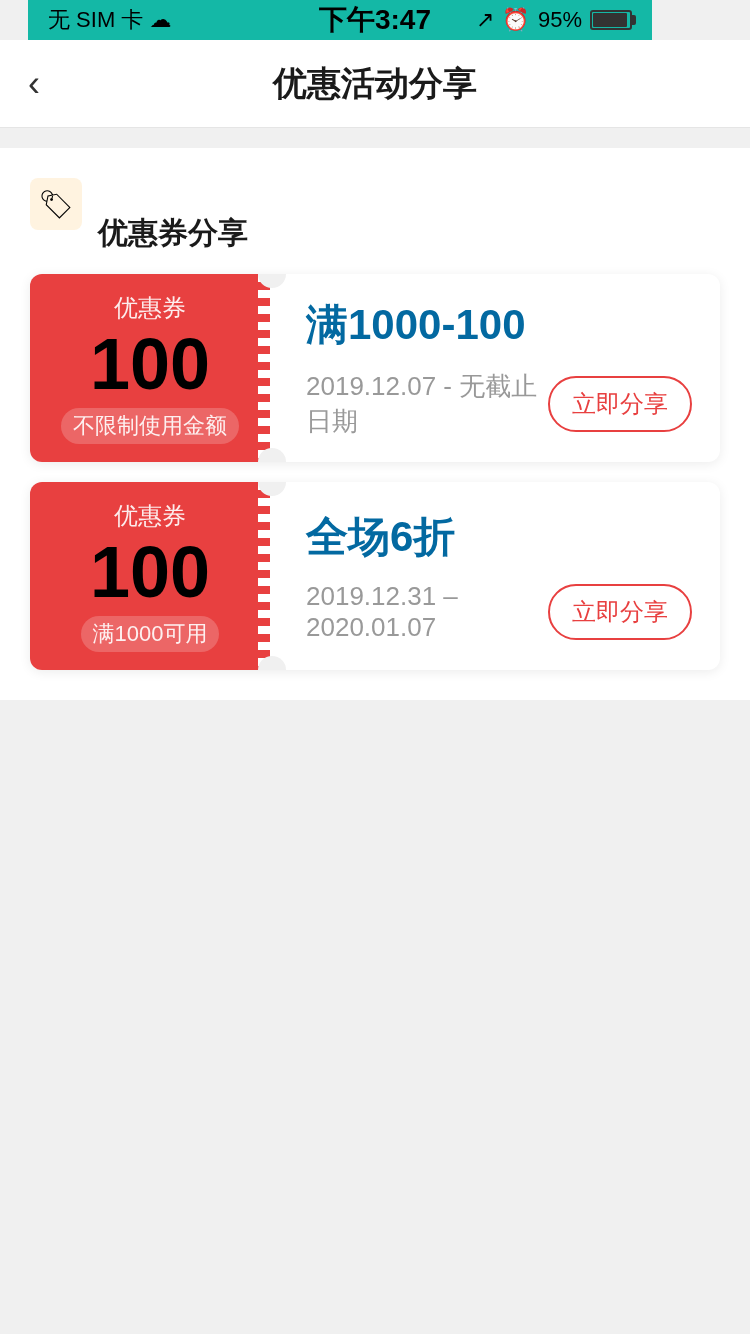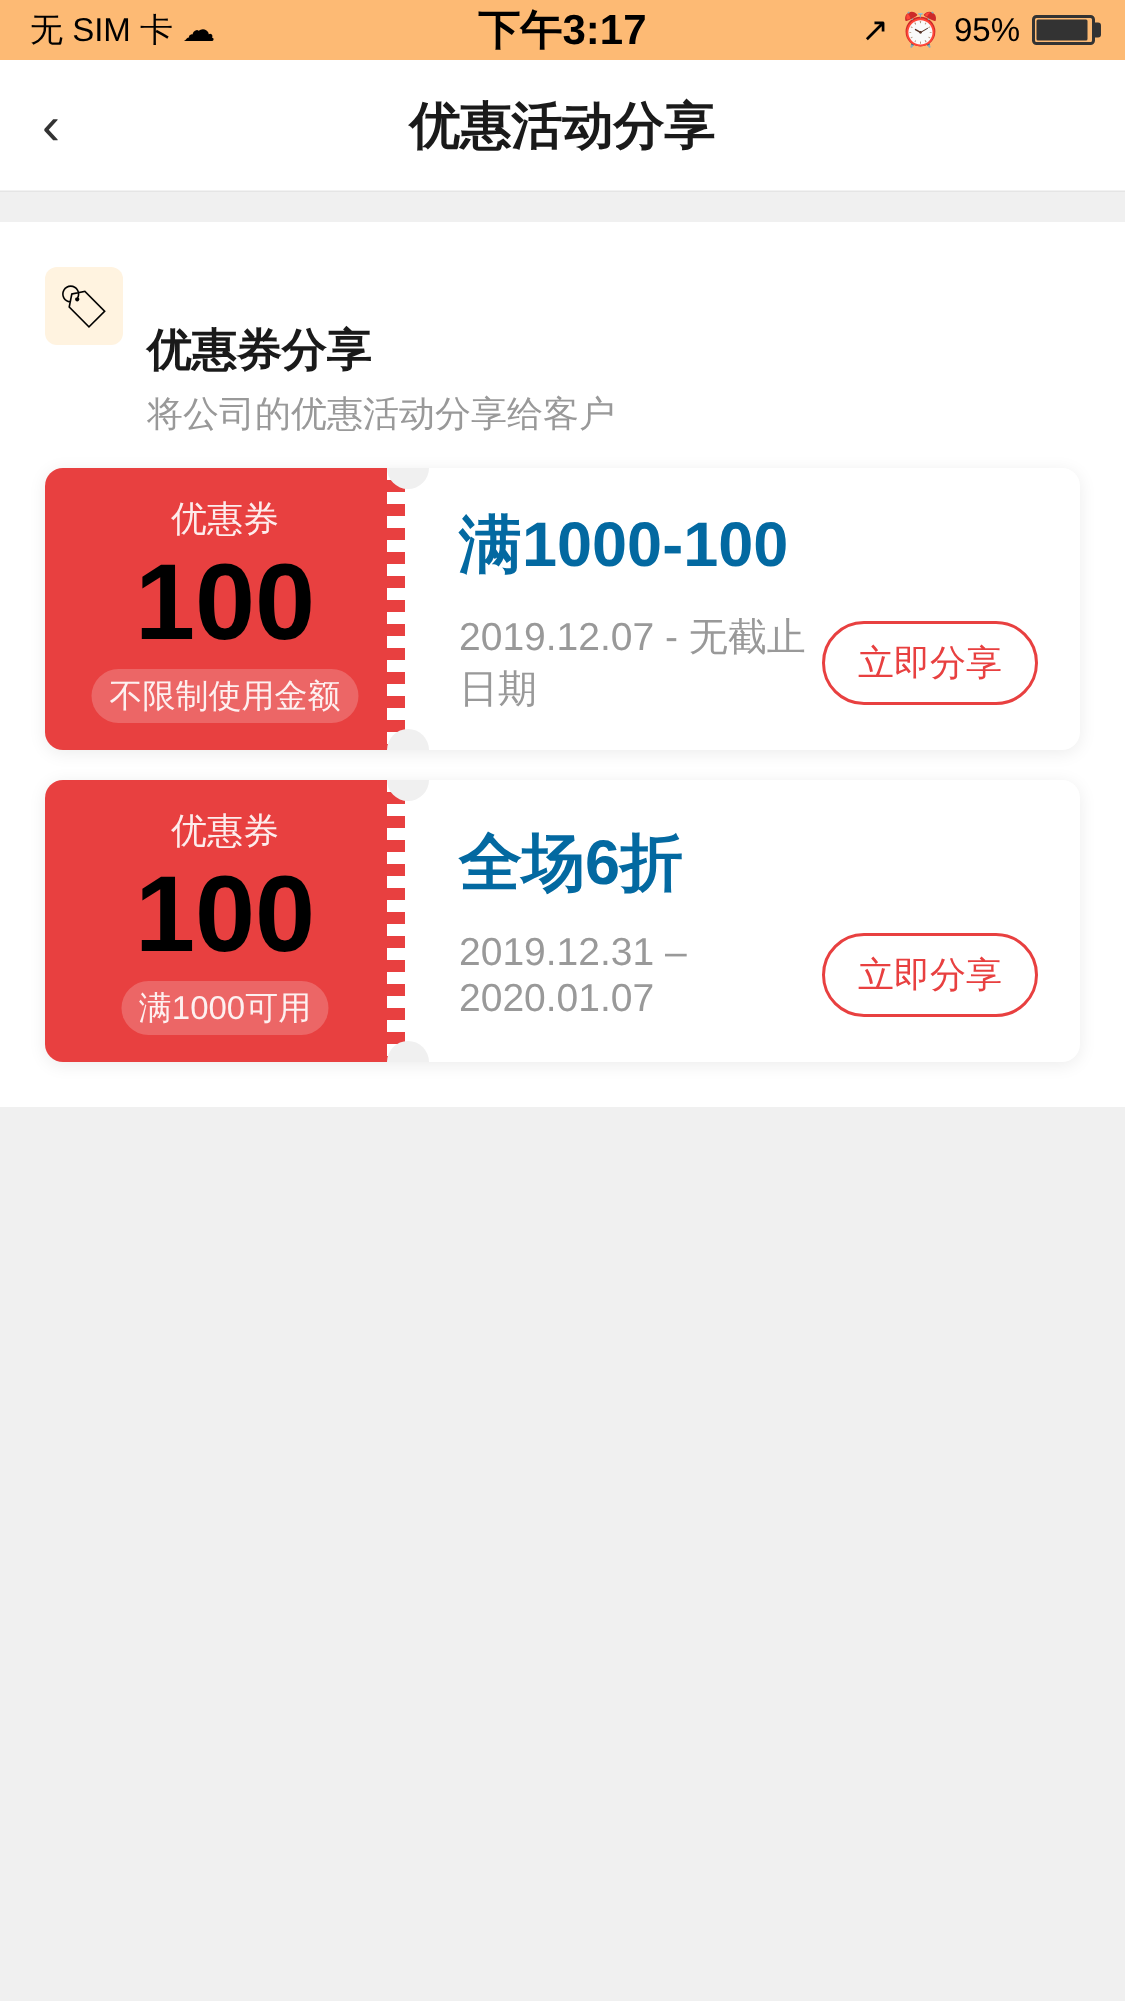--- a/index.html
+++ b/index.html
@@ -7,29 +7,30 @@
     body {
       width: 750px;
       min-height: 1334px;
       background: #f0f0f0;
       font-family: -apple-system, "PingFang SC", "Helvetica Neue", sans-serif;
       overflow-x: hidden;
     }
 
     
     .status-bar {
-      width: 750px;
+      width: 624px;
       height: 40px;
-      background: #fdba74;
+      background: #14b8a6;
       display: flex;
       align-items: center;
       justify-content: space-between;
       padding: 0 20px;
       font-size: 24px;
       font-weight: 500;
+      margin-left: 28px;
     }
     .status-left {
       display: flex;
       align-items: center;
       gap: 10px;
       font-size: 22px;
     }
     .status-center {
       font-size: 28px;
       font-weight: 600;
@@ -276,21 +277,21 @@
       min-height: 600px;
     }
   </style>
 </head>
 <body>
 
 <div class="status-bar">
   <div class="status-left">
     <span>无 SIM 卡 ☁</span>
   </div>
-  <div class="status-center">下午3:17</div>
+  <div class="status-center">下午3:47</div>
   <div class="status-right">
     <span>↗</span>
     <span>⏰</span>
     <span>95%</span>
     <span class="battery">
       <span class="battery-fill"></span>
     </span>
   </div>
 </div>
 
@@ -298,21 +299,20 @@
   <div class="nav-back">‹</div>
   <div class="nav-title">优惠活动分享</div>
 </div>
 
 <div class="divider"></div>
 
 <div class="section-header">
   <div class="section-icon">🏷</div>
   <div class="section-text-group">
     <div class="section-title">优惠券分享</div>
-    <div class="section-subtitle">将公司的优惠活动分享给客户</div>
   </div>
 </div>
 
 <div class="coupon-list">
 
   <div class="coupon-card">
     <div class="coupon-left">
       <div class="coupon-type">优惠券</div>
       <div class="coupon-amount">100</div>
       <div class="coupon-condition">不限制使用金额</div>

